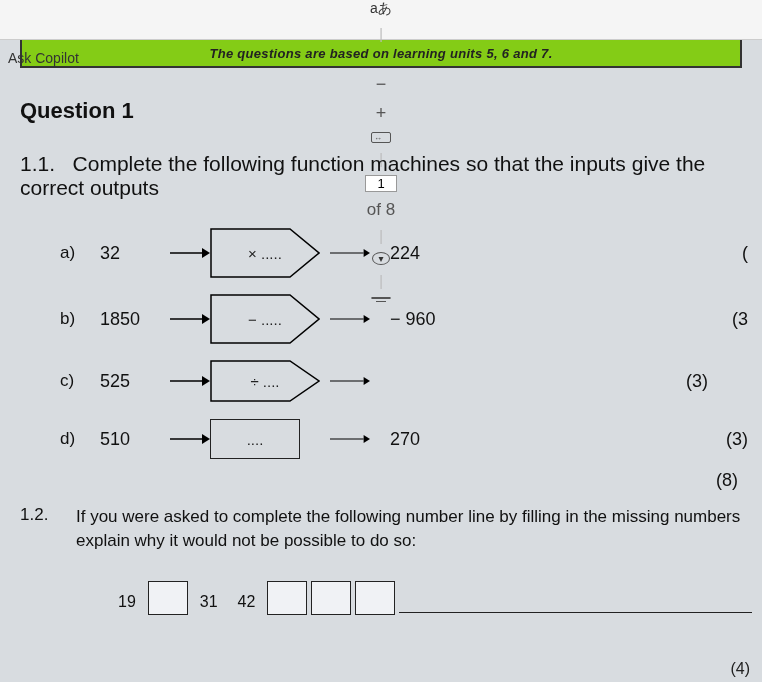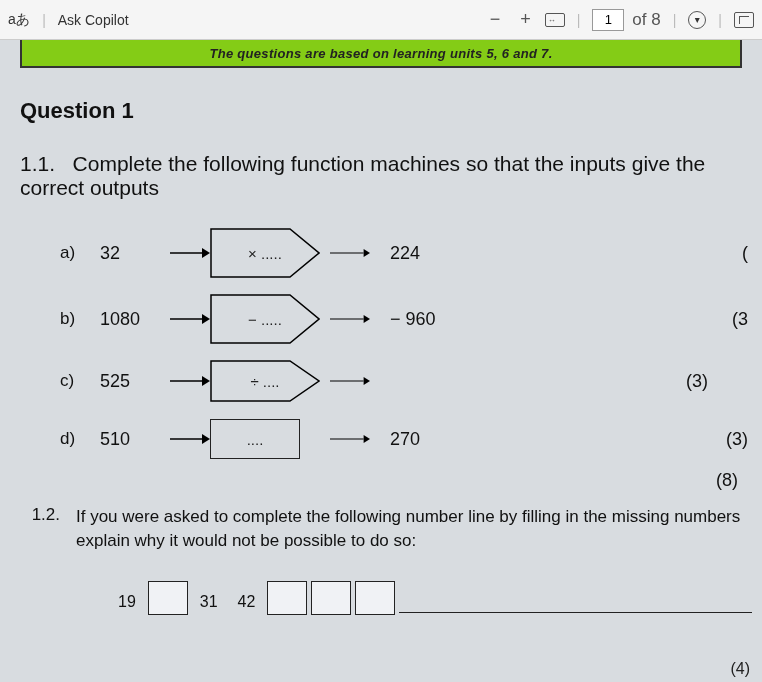--- a/index.html
+++ b/index.html
@@ -14,20 +14,21 @@
   .toolbar {
     height: 40px;
     background: #f5f5f5;
     border-bottom: 1px solid #ccc;
     display: flex;
     align-items: center;
     padding: 0 8px;
     gap: 8px;
     font-size: 14px;
     color: #333;
+    flex-direction: column;
   }
   .toolbar .lang { font-size: 14px; color: #333; }
   .toolbar .sep { color: #bbb; margin: 0 4px; }
   .toolbar .copilot { color: #333; margin-right: auto; }
   .toolbar .zoom { font-size: 18px; color: #555; padding: 0 6px; cursor: pointer; }
   .toolbar .fit-icon {
     width: 20px; height: 14px; border: 1px solid #555; border-radius: 2px;
     display: flex; align-items: center; justify-content: space-between;
     padding: 0 2px; font-size: 8px; color: #555;
   }
@@ -92,21 +93,21 @@
   .machine .op {
     position: absolute; inset: 0;
     display: flex; align-items: center; justify-content: center;
     font-size: 15px; color: #222;
   }
   .machine.rect { border: 1.5px solid #222; width: 90px; height: 40px; }
   .output-pre { text-align: left; padding-left: 10px; }
   .marks { text-align: right; font-size: 18px; padding-right: 4px; }
   .total-row { text-align: right; font-size: 18px; margin: 2px 14px 14px 0; }
   .q12 { font-size: 17px; margin: 8px 0 0 0; display: flex; gap: 16px; }
-  .q12 .num { min-width: 40px; text-align: right; }
+  .q12 .num { min-width: 40px; }
   .q12 .txt { line-height: 1.4; }
   .numline {
     margin: 28px 0 0 90px;
     display: flex;
     align-items: flex-end;
     gap: 4px;
   }
   .numline .n {
     width: 40px; height: 34px; border: 1.5px solid #222; background: #f0f2f5;
   }
@@ -165,21 +166,21 @@
           <line x1="0" y1="10" x2="42" y2="10" stroke="#000" stroke-width="1.5"></line>
           <polygon points="42,5 50,10 42,15" fill="#000"></polygon>
         </svg>
       <span class="output-pre"><span></span> <span>224</span></span>
       <span></span>
       <span class="marks">(</span>
     </div>
 
     <div class="row">
       <span class="label">b)</span>
-      <span class="input-val">1080</span>
+      <span class="input-val">1850</span>
       <svg class="arrow-svg" viewBox="0 0 40 20">
           <line x1="0" y1="10" x2="32" y2="10" stroke="#000" stroke-width="1.5"></line>
           <polygon points="32,5 40,10 32,15" fill="#000"></polygon>
         </svg>
       <div class="machine">
         <svg viewBox="0 0 110 50">
             <polygon points="1,1 80,1 109,25 80,49 1,49" fill="none" stroke="#000" stroke-width="1.5"></polygon>
           </svg>
         <span class="op">− .....</span>
       </div>

